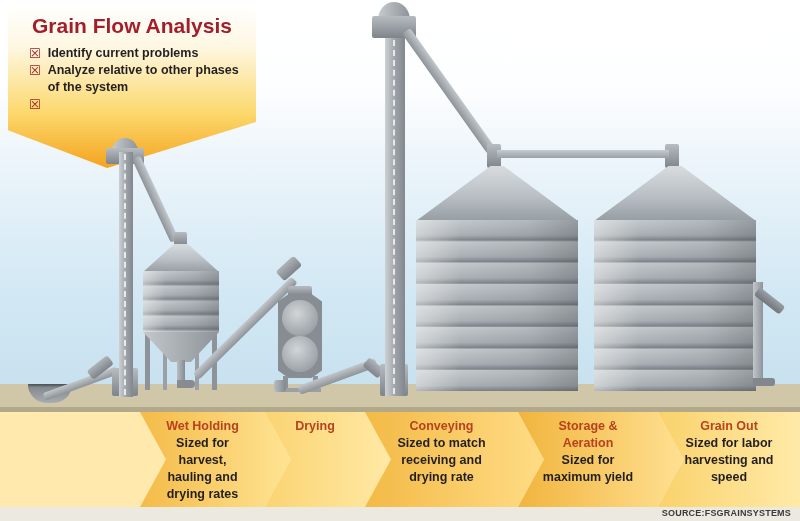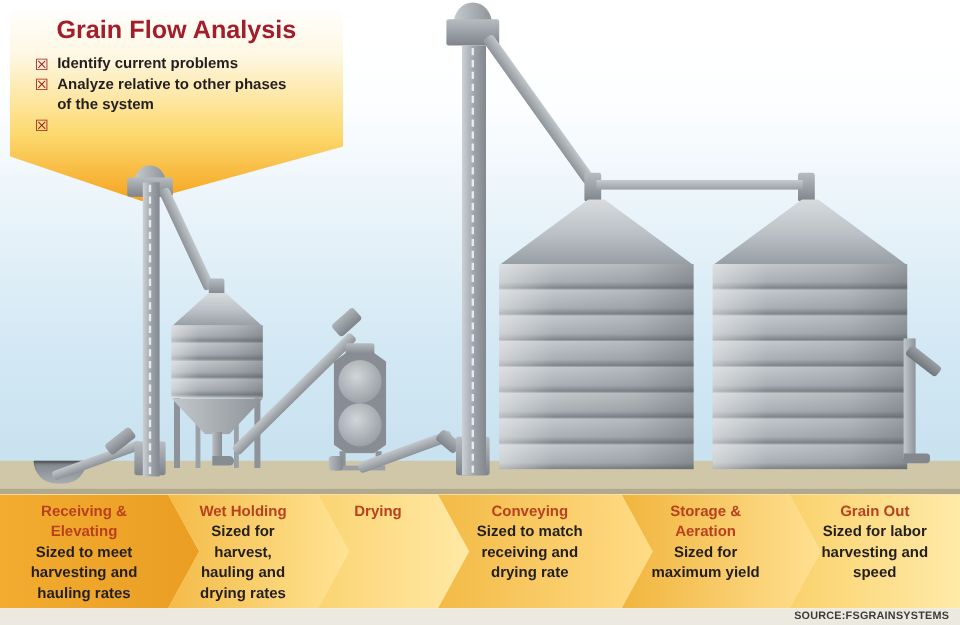--- a/index.html
+++ b/index.html
@@ -7,21 +7,21 @@
           font-family:"Liberation Sans","DejaVu Sans",sans-serif;background:#fff;}
   .abs{position:absolute;}
 
   
   .sky{left:0;top:0;width:800px;height:390px;
        background:linear-gradient(180deg,#ffffff 0%,#fdfeff 22%,#e7f2f9 48%,#d2e8f4 75%,#c8e1ef 100%);}
   .ground{left:0;top:384px;width:800px;height:23px;background:#d0c6a8;}
   .ground-edge{left:0;top:407px;width:800px;height:5px;background:#b2a88c;}
 
   
-  .banner{left:8px;top:4px;width:278px;height:164px;z-index:4;border-radius:12px;
+  .banner{left:8px;top:4px;width:248px;height:164px;z-index:4;border-radius:12px;
           background:linear-gradient(180deg,#ffffff 0%,#fef7e2 26%,#fcd96e 66%,#f5a31e 100%);
           clip-path:polygon(0 0,100% 0,100% 72%,40% 100%,0 77%);}
   .banner-title{margin-top:10px;text-align:center;font-size:21px;font-weight:700;color:#a31e2b;}
   .checklist{margin-top:7px;padding-left:21px;width:248px;}
   .check-item{display:flex;gap:7px;font-size:12.5px;font-weight:700;color:#231f20;line-height:17px;}
   .cb{color:#9a1b1f;font-size:13px;line-height:17px;}
   .check-text{white-space:pre-line;}
 
   
   .equip{z-index:5;left:0;top:0;width:800px;height:412px;}
@@ -150,29 +150,20 @@
     <div class="piece ribbed" style="left:416px;top:220px;width:162px;height:171px;"></div>
     <div class="piece roof" style="left:594px;top:166px;width:162px;height:55px;"></div>
     <div class="piece ribbed" style="left:594px;top:220px;width:162px;height:171px;"></div>
 
     <div class="piece" style="left:753px;top:282px;width:10px;height:100px;background:linear-gradient(90deg,#c2c7cb,#8d9398);"></div>
     <div class="piece tube" style="left:757px;top:286px;width:32px;height:10px;transform:rotate(38deg);background:linear-gradient(180deg,#9aa0a5,#70767c);"></div>
     <div class="piece" style="left:753px;top:378px;width:22px;height:8px;background:#82888d;border-radius:0 3px 3px 0;"></div>
   </div>
 
   <div class="abs flow">
-    <div class="chev c1">
-      <div class="chev-inner">
-        <div class="chev-title">Receiving &amp;
-Elevating</div>
-        <div class="chev-body">Sized to meet
-harvesting and
-hauling rates</div>
-      </div>
-    </div>
     <div class="chev c2 notch">
       <div class="chev-inner">
         <div class="chev-title">Wet Holding</div>
         <div class="chev-body">Sized for
 harvest,
 hauling and
 drying rates</div>
       </div>
     </div>
     <div class="chev c3 notch">

